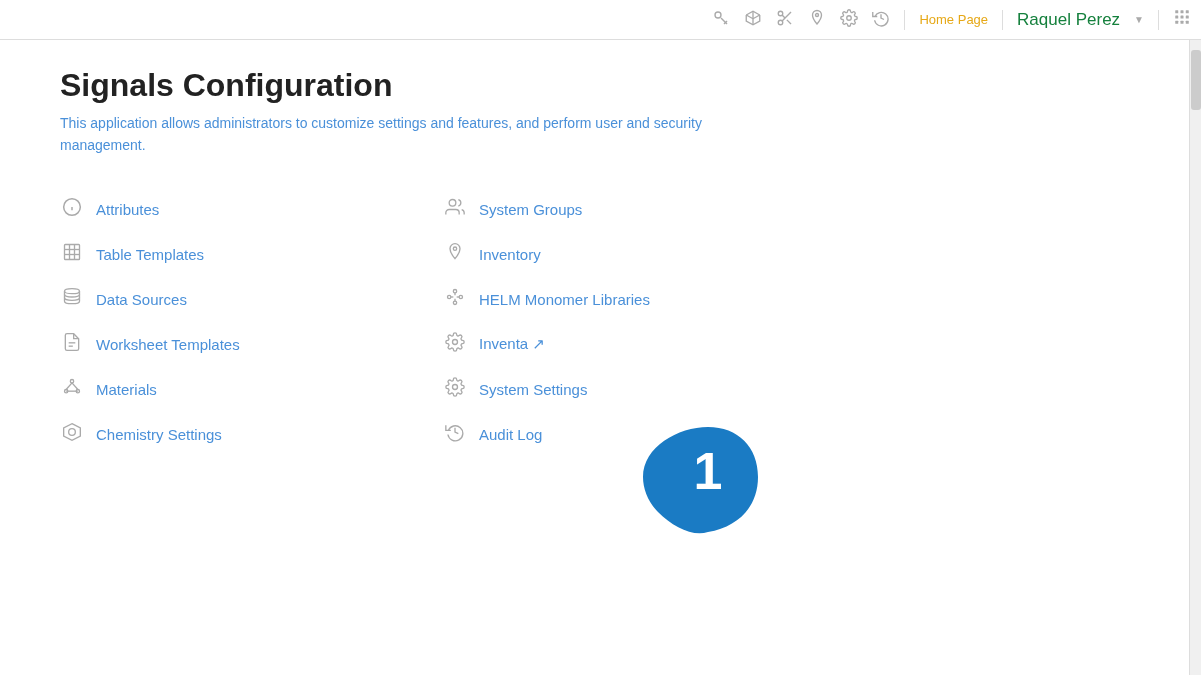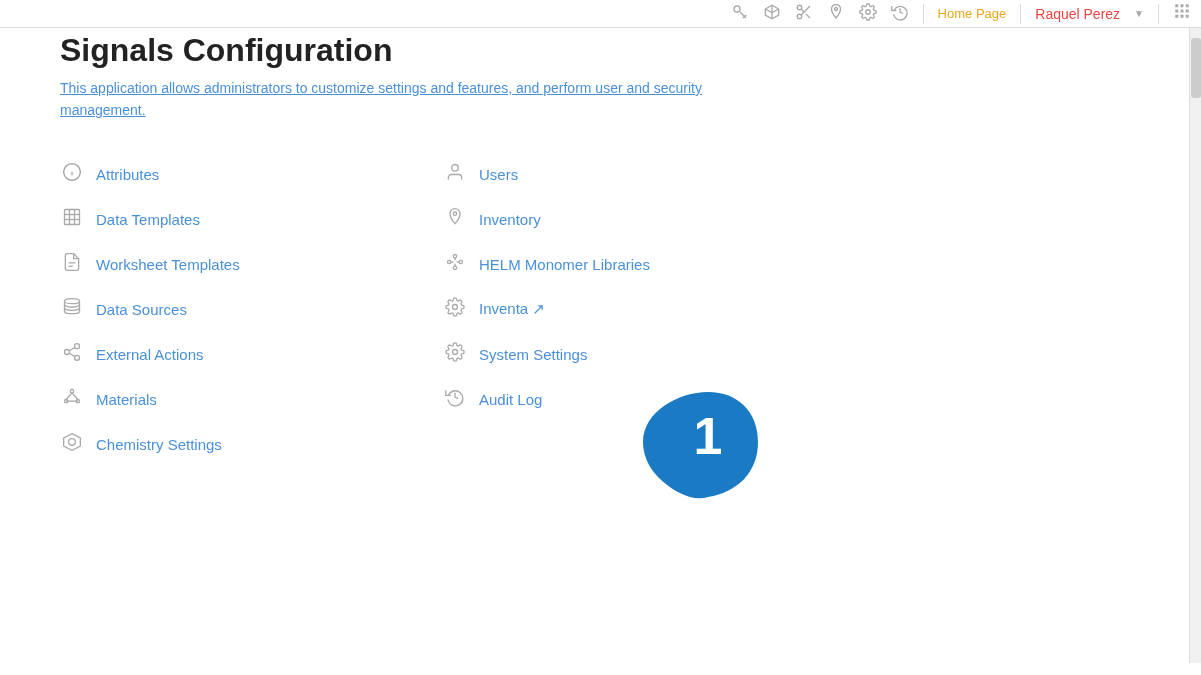--- a/index.html
+++ b/index.html
@@ -10,21 +10,21 @@
       height: 675px;
       overflow: hidden;
       position: relative;
     }
 
     
     .top-nav {
       display: flex;
       align-items: center;
       justify-content: flex-end;
-      height: 28px;
+      height: 40px;
       background: #fff;
       border-bottom: 1px solid #ddd;
       padding: 0 10px;
       gap: 8px;
     }
 
     .top-nav-icons {
       display: flex;
       align-items: center;
       gap: 14px;
@@ -45,22 +45,22 @@
     }
 
     .home-page-link {
       color: #e6a817;
       font-size: 13px;
       cursor: pointer;
       text-decoration: none;
     }
 
     .user-name {
-      color: #ef4444;
-      font-size: 14px;
+      color: #15803d;
+      font-size: 17px;
       cursor: pointer;
     }
 
     .grid-icon {
       color: #aaa;
       font-size: 18px;
       cursor: pointer;
     }
 
     
@@ -94,32 +94,31 @@
       position: absolute;
       top: 10px;
       left: 1px;
     }
 
     
     .page-title {
       font-size: 32px;
       font-weight: bold;
       color: #222;
-      margin-top: 4px;
+      margin-top: 27px;
       margin-bottom: 8px;
     }
 
     
     .description {
       color: #4a90d9;
       font-size: 14px;
       line-height: 1.6;
       margin-bottom: 30px;
       max-width: 700px;
-      text-decoration: underline;
     }
 
     
     .menu-grid {
       display: grid;
       grid-template-columns: 1fr 1fr;
       gap: 16px;
       max-width: 750px;
     }
 
@@ -248,59 +247,47 @@
         <div class="menu-item">
           <span class="menu-item-icon">
             <svg width="20" height="20" viewBox="0 0 24 24" fill="none" stroke="#aaa" stroke-width="1.6">
               <rect x="3" y="3" width="18" height="18" rx="1"></rect>
               <line x1="3" y1="9" x2="21" y2="9"></line>
               <line x1="3" y1="15" x2="21" y2="15"></line>
               <line x1="9" y1="3" x2="9" y2="21"></line>
               <line x1="15" y1="3" x2="15" y2="21"></line>
             </svg>
           </span>
-          <span class="menu-item-label">Data Templates</span>
+          <span class="menu-item-label">Table Templates</span>
+        </div>
+
+        <div class="menu-item">
+          <span class="menu-item-icon">
+            <svg width="20" height="20" viewBox="0 0 24 24" fill="none" stroke="#aaa" stroke-width="1.6">
+              <ellipse cx="12" cy="5" rx="9" ry="3"></ellipse>
+              <path d="M3 5v4c0 1.66 4.03 3 9 3s9-1.34 9-3V5"></path>
+              <path d="M3 9v4c0 1.66 4.03 3 9 3s9-1.34 9-3V9"></path>
+              <path d="M3 13v4c0 1.66 4.03 3 9 3s9-1.34 9-3v-4"></path>
+            </svg>
+          </span>
+          <span class="menu-item-label">Data Sources</span>
         </div>
 
         <div class="menu-item">
           <span class="menu-item-icon">
             <svg width="20" height="20" viewBox="0 0 24 24" fill="none" stroke="#aaa" stroke-width="1.6">
               <path d="M14 2H6a2 2 0 0 0-2 2v16a2 2 0 0 0 2 2h12a2 2 0 0 0 2-2V8z"></path>
               <polyline points="14,2 14,8 20,8"></polyline>
               <line x1="8" y1="13" x2="16" y2="13"></line>
               <line x1="8" y1="17" x2="13" y2="17"></line>
             </svg>
           </span>
           <span class="menu-item-label">Worksheet Templates</span>
         </div>
 
-        <div class="menu-item">
-          <span class="menu-item-icon">
-            <svg width="20" height="20" viewBox="0 0 24 24" fill="none" stroke="#aaa" stroke-width="1.6">
-              <ellipse cx="12" cy="5" rx="9" ry="3"></ellipse>
-              <path d="M3 5v4c0 1.66 4.03 3 9 3s9-1.34 9-3V5"></path>
-              <path d="M3 9v4c0 1.66 4.03 3 9 3s9-1.34 9-3V9"></path>
-              <path d="M3 13v4c0 1.66 4.03 3 9 3s9-1.34 9-3v-4"></path>
-            </svg>
-          </span>
-          <span class="menu-item-label">Data Sources</span>
-        </div>
-
-        <div class="menu-item">
-          <span class="menu-item-icon">
-            <svg width="20" height="20" viewBox="0 0 24 24" fill="none" stroke="#aaa" stroke-width="1.6">
-              <circle cx="18" cy="5" r="3"></circle>
-              <circle cx="6" cy="12" r="3"></circle>
-              <circle cx="18" cy="19" r="3"></circle>
-              <line x1="8.59" y1="13.51" x2="15.42" y2="17.49"></line>
-              <line x1="15.41" y1="6.51" x2="8.59" y2="10.49"></line>
-            </svg>
-          </span>
-          <span class="menu-item-label">External Actions</span>
-        </div>
 
         <div class="menu-item">
           <span class="menu-item-icon">
             <svg width="20" height="20" viewBox="0 0 24 24" fill="none" stroke="#aaa" stroke-width="1.6">
               <circle cx="12" cy="5" r="2"></circle>
               <circle cx="5" cy="17" r="2"></circle>
               <circle cx="19" cy="17" r="2"></circle>
               <line x1="12" y1="7" x2="5" y2="15"></line>
               <line x1="12" y1="7" x2="19" y2="15"></line>
               <line x1="5" y1="17" x2="19" y2="17"></line>
@@ -316,30 +303,32 @@
               <circle cx="12" cy="12" r="4"></circle>
             </svg>
           </span>
           <span class="menu-item-label">Chemistry Settings</span>
         </div>
 
       </div>
 
       <div style="position:relative;">
 
-
-        <div class="menu-item">
-          <span class="menu-item-icon">
-            <svg width="20" height="20" viewBox="0 0 24 24" fill="none" stroke="#aaa" stroke-width="1.6">
-              <path d="M20 21v-2a4 4 0 0 0-4-4H8a4 4 0 0 0-4 4v2"></path>
-              <circle cx="12" cy="7" r="4"></circle>
-            </svg>
-          </span>
-          <span class="menu-item-label">Users</span>
-        </div>
+        <div class="menu-item">
+          <span class="menu-item-icon">
+            <svg width="20" height="20" viewBox="0 0 24 24" fill="none" stroke="#aaa" stroke-width="1.6">
+              <path d="M17 21v-2a4 4 0 0 0-4-4H5a4 4 0 0 0-4 4v2"></path>
+              <circle cx="9" cy="7" r="4"></circle>
+              <path d="M23 21v-2a4 4 0 0 0-3-3.87"></path>
+              <path d="M16 3.13a4 4 0 0 1 0 7.75"></path>
+            </svg>
+          </span>
+          <span class="menu-item-label">System Groups</span>
+        </div>
+
 
 
 
         <div class="menu-item">
           <span class="menu-item-icon">
             <svg width="20" height="20" viewBox="0 0 24 24" fill="none" stroke="#aaa" stroke-width="1.6">
               <path d="M12 2C8.69 2 6 4.69 6 8c0 5 6 12 6 12s6-7 6-12c0-3.31-2.69-6-6-6z"></path>
               <circle cx="12" cy="8" r="2"></circle>
             </svg>
           </span>

